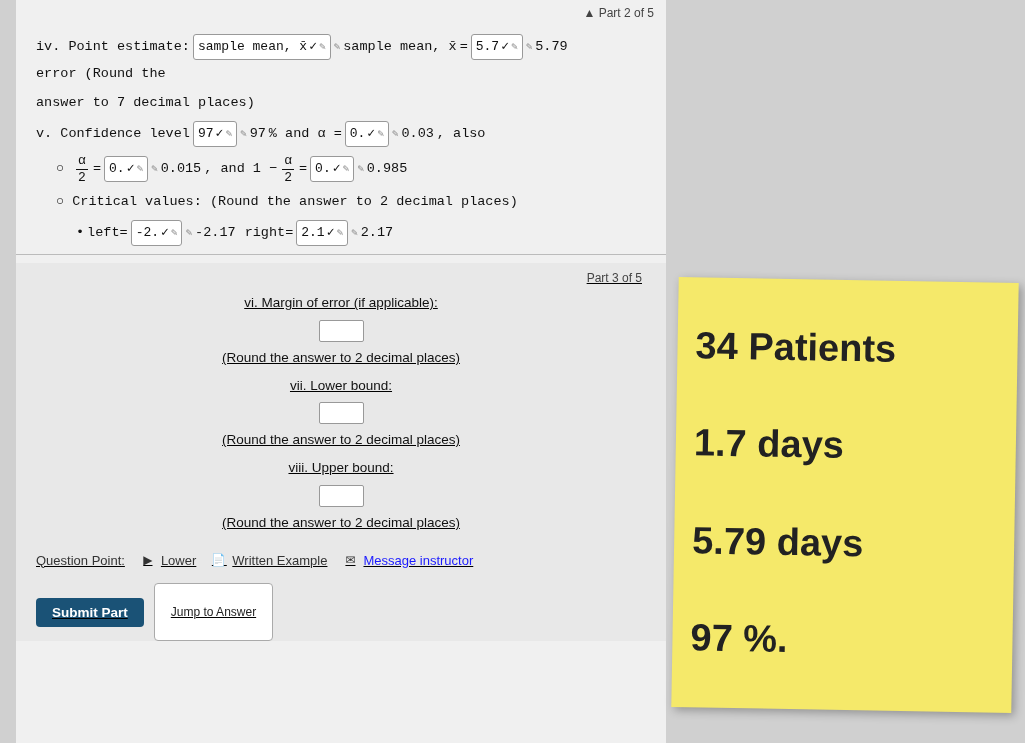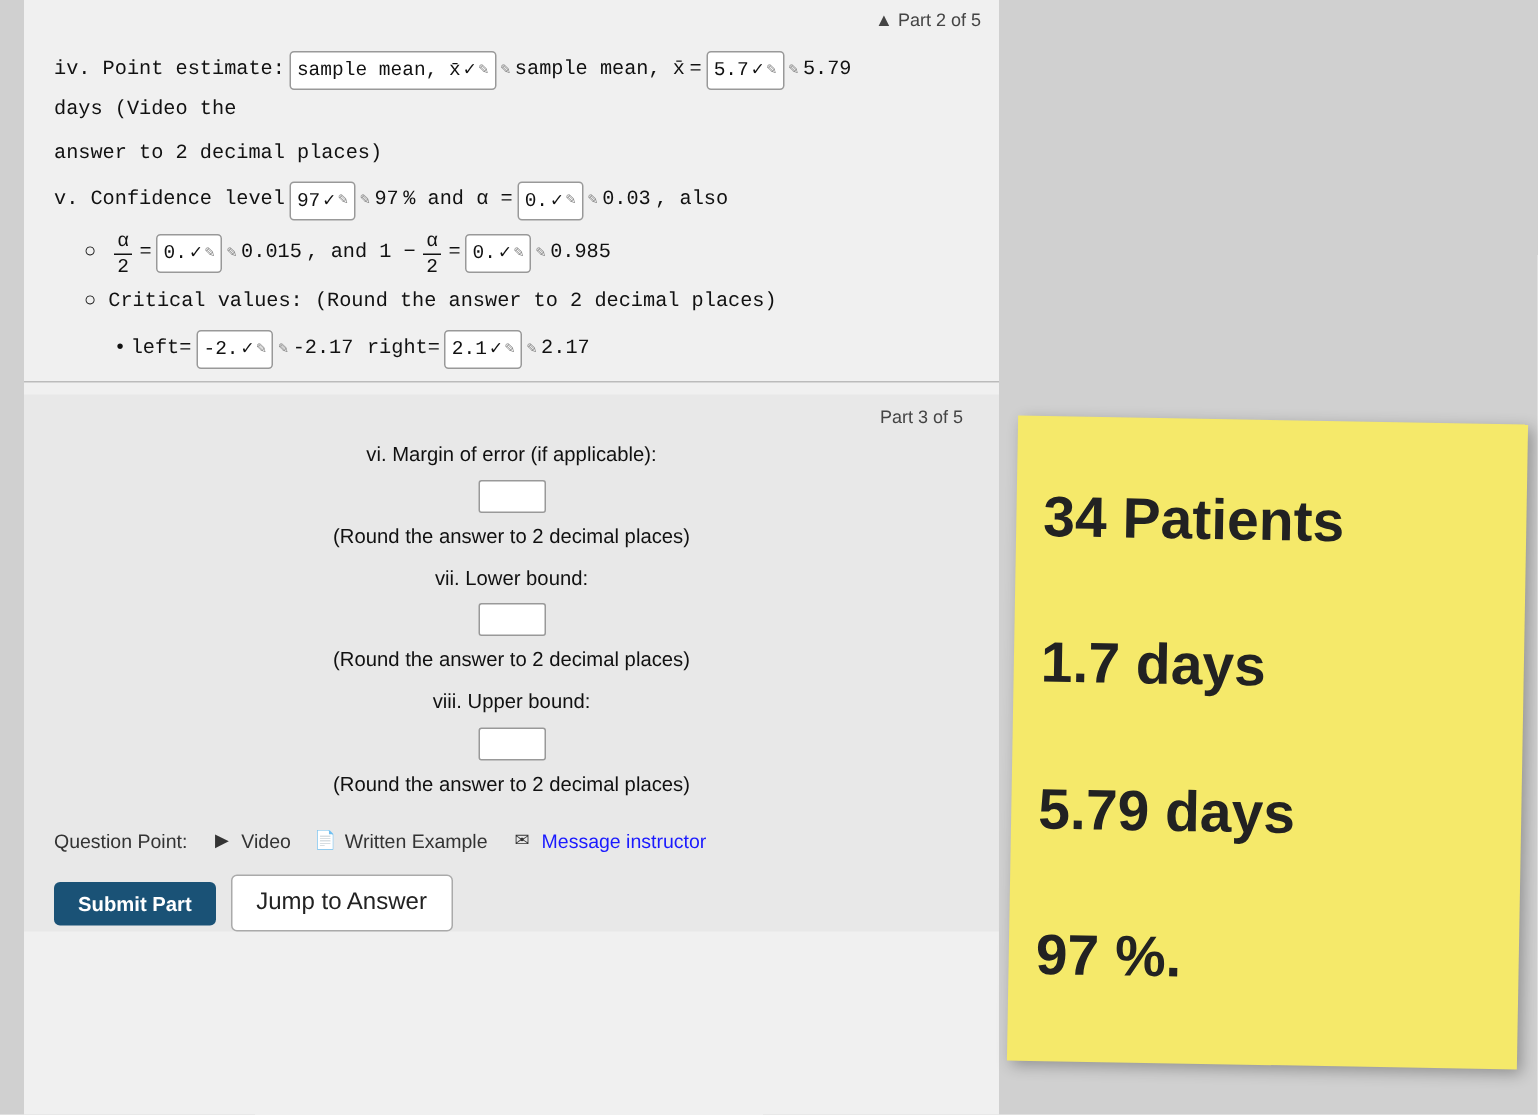--- a/index.html
+++ b/index.html
@@ -73,20 +73,21 @@
 
     .divider {
       border: none;
       border-top: 1px solid #bbb;
       margin: 8px 0;
     }
 
     .part3-section {
       padding: 8px 20px 0 20px;
       background: #e8e8e8;
+      text-decoration: underline;
     }
 
     .part-label-right {
       text-align: right;
       font-size: 12px;
       color: #444;
       padding-right: 4px;
       margin-bottom: 6px;
     }
 
@@ -158,22 +159,22 @@
       font-size: 13.5px;
       font-weight: bold;
       cursor: pointer;
     }
 
     .btn-jump {
       background: white;
       color: #222;
       border: 1px solid #aaa;
       border-radius: 4px;
-      padding: 9px 16px;
-      font-size: 16px;
+      padding: 21px 16px;
+      font-size: 12px;
       cursor: pointer;
     }
 
     
     .sticky-note {
       position: absolute;
       top: 280px;
       right: 10px;
       width: 340px;
       height: 430px;
@@ -215,24 +216,24 @@
       <span class="pencil-icon">✎</span>
       <span>sample mean, x̄</span>
       <span>=</span>
       <span class="select-box">
         <span>5.7</span>
         <span>✓</span>
         <span class="pencil-icon">✎</span>
       </span>
       <span class="pencil-icon">✎</span>
       <span>5.79</span>
-      <span>days (Video the</span>
+      <span>error (Round the</span>
     </div>
     <div class="line">
-      <span>answer to 2 decimal places)</span>
+      <span>answer to 7 decimal places)</span>
     </div>
 
     <div class="line">
       <span>v. Confidence level</span>
       <span class="select-box">
         <span>97</span>
         <span>✓</span>
         <span class="pencil-icon">✎</span>
       </span>
       <span class="pencil-icon">✎</span>
@@ -325,21 +326,21 @@
       <span>viii. Upper bound:</span>
       <span class="input-box"></span>
       <span>(Round the answer to 2 decimal places)</span>
     </div>
 
     <div class="question-help-row">
       <span>Question Point:</span>
 
       <span class="help-item">
         <span class="icon">▶</span>
-        <span>Video</span>
+        <span>Lower</span>
       </span>
 
       <span class="help-item">
         <span class="icon">📄</span>
         <span>Written Example</span>
       </span>
 
       <span class="help-item">
         <span class="icon">✉</span>
         <a class="message-link" href="#">

